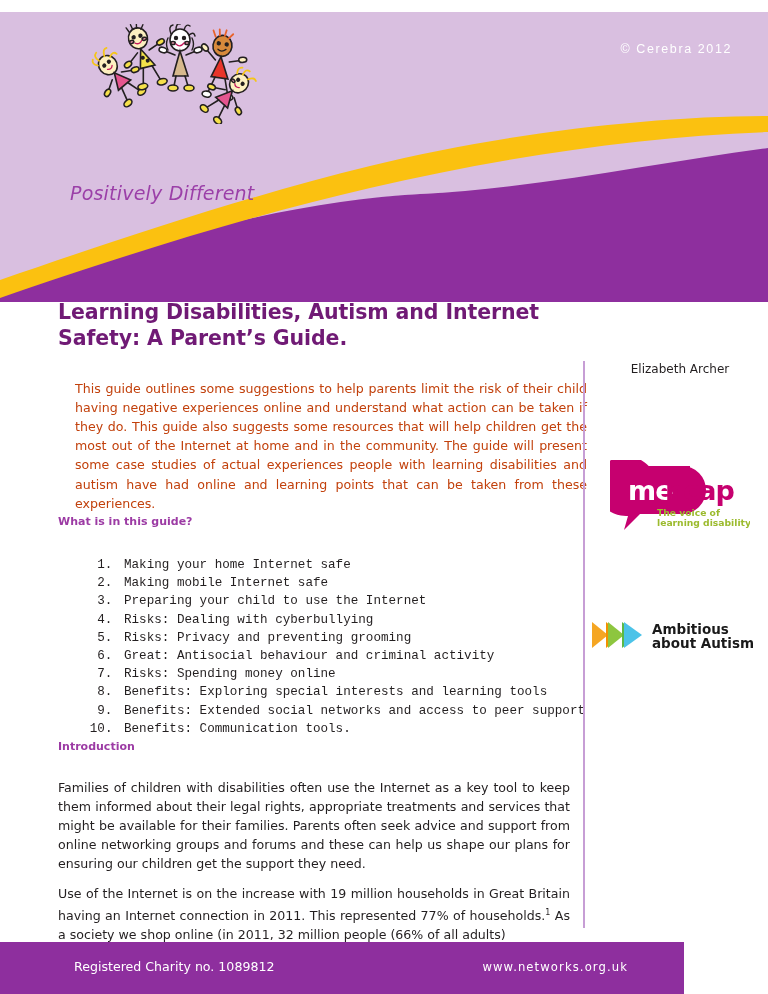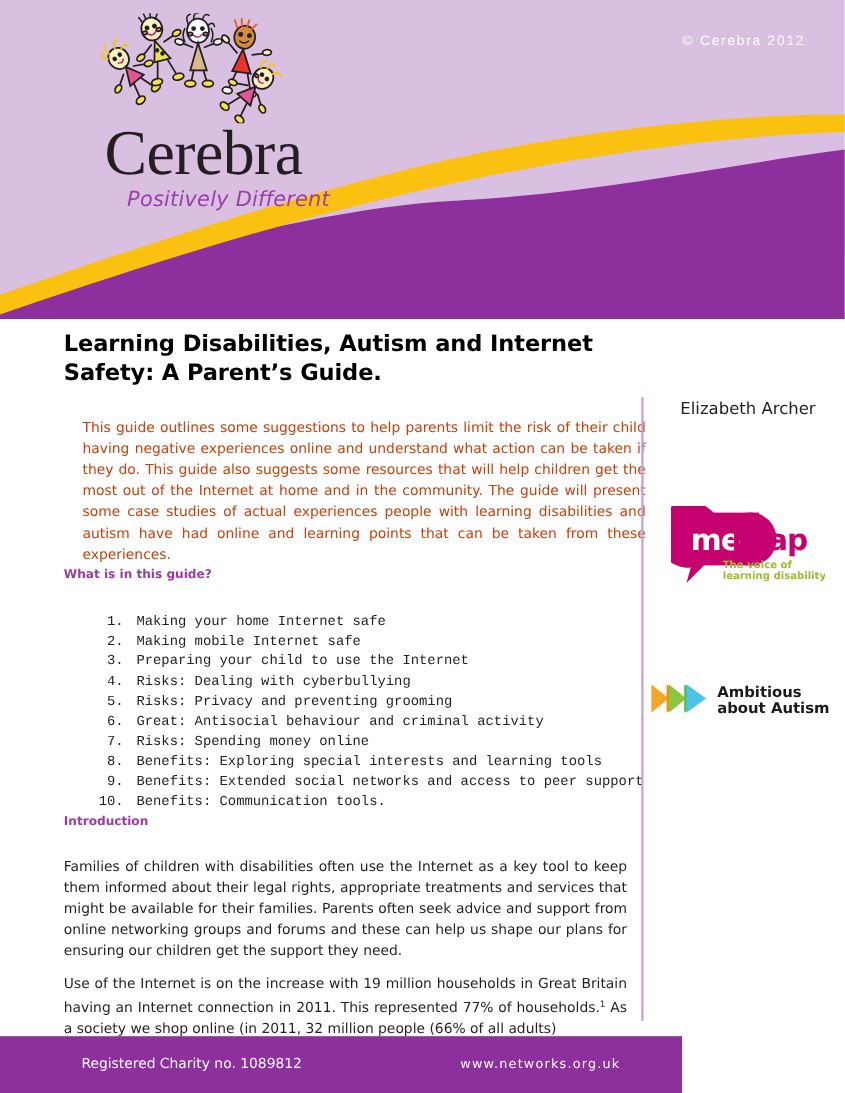--- a/index.html
+++ b/index.html
@@ -12,21 +12,21 @@
     height: 994px;
     position: relative;
     overflow: hidden;
     font-family: "Liberation Sans", sans-serif;
     color: #231f20;
   }
 
   
   .header {
     position: absolute;
-    left: 0; top: 0;
+    left: 0; top: 12px;
     width: 768px;
     height: 356px;
     overflow: hidden;
   }
   .header-svg { display:block; width:768px; height:290px; }
 
   .copyright {
     position: absolute;
     right: 36px;
     top: 30px;
@@ -56,37 +56,37 @@
     font-size: 58px;
     line-height: 58px;
     color: #231f20;
     letter-spacing: -0.5px;
   }
   .tagline {
     position: absolute;
     left: 8px;
     top: 158px;
     width: 230px;
-    text-align: right;
+    text-align: left;
     font-family: "DejaVu Sans", sans-serif;
     font-size: 19px;
     color: #9b3fa8;
     font-style: italic;
     letter-spacing: 0.2px;
   }
 
   
   .doc-title {
     position: absolute;
     left: 58px;
     top: 285px;
     width: 530px;
     font-size: 20.5px;
     line-height: 26px;
-    color: #000000;
+    color: #701a75;
     font-family: "DejaVu Sans", sans-serif;
     letter-spacing: -0.1px;
   }
 
   .intro-para {
     position: absolute;
     left: 75px;
     top: 366px;
     width: 512px;
     font-size: 12.6px;
@@ -151,21 +151,21 @@
     background: #c79ed5;
   }
 
   
   .author {
     position: absolute;
     left: 600px;
     top: 362px;
     width: 160px;
     text-align: center;
-    font-size: 15px;
+    font-size: 12px;
     font-family: "DejaVu Sans", sans-serif;
     color: #231f20;
   }
 
   .mencap-logo {
     position: absolute;
     left: 610px;
     top: 460px;
     width: 140px;
     height: 72px;
@@ -180,21 +180,21 @@
     height: 34px;
     margin-top: 44px;
   }
   .aaa-svg { display:block; width:165px; height:34px; }
 
   
   .footer {
     position: absolute;
     left: 0;
     bottom: 0;
-    width: 620px;
+    width: 684px;
     height: 52px;
     background: #8e2f9e;
   }
   .footer-left {
     position: absolute;
     left: 74px;
     top: 17px;
     font-size: 12.6px;
     color: #ffffff;
     font-family: "DejaVu Sans", sans-serif;
@@ -317,21 +317,20 @@
             <ellipse cx="-4" cy="29" rx="4" ry="2.6" fill="#f5e04a" transform="rotate(-20 -4 29)"></ellipse>
           <path d="M20,22 L30,28"></path>
             <ellipse cx="32" cy="29" rx="4" ry="2.6" fill="#f5e04a" transform="rotate(20 32 29)"></ellipse>
           <path d="M10,34 L6,48"></path>
             <ellipse cx="5" cy="50" rx="4.5" ry="3" fill="#f5e04a"></ellipse>
           <path d="M18,34 L22,48"></path>
             <ellipse cx="23" cy="50" rx="4.5" ry="3" fill="#f5e04a"></ellipse>
         </g>
       </g>
     </svg>
-    <div class="wordmark">Cerebra</div>
     <div class="tagline">Positively Different</div>
   </div>
 </div>
 
 <h1 class="doc-title">Learning Disabilities, Autism and Internet Safety: A Parent’s Guide.</h1>
 
 <p class="intro-para">This guide outlines some suggestions to help parents limit the risk of their child having negative experiences online and understand what action can be taken if they do. This guide also suggests some resources that will help children get the most out of the Internet at home and in the community. The guide will present some case studies of actual experiences people with learning disabilities and autism have had online and learning points that can be taken from these experiences.</p>
 
 <h2 class="section-heading" id="guide-heading">What is in this guide?</h2>
 

